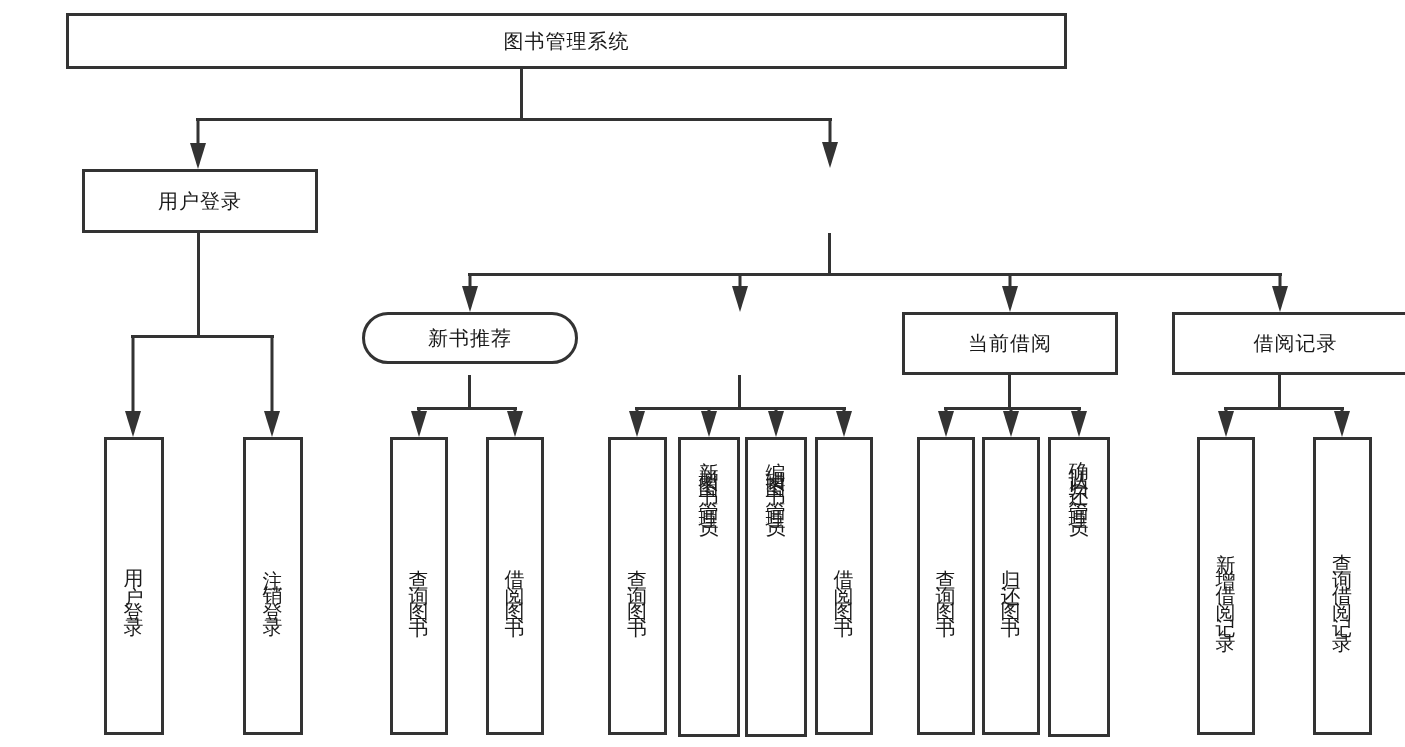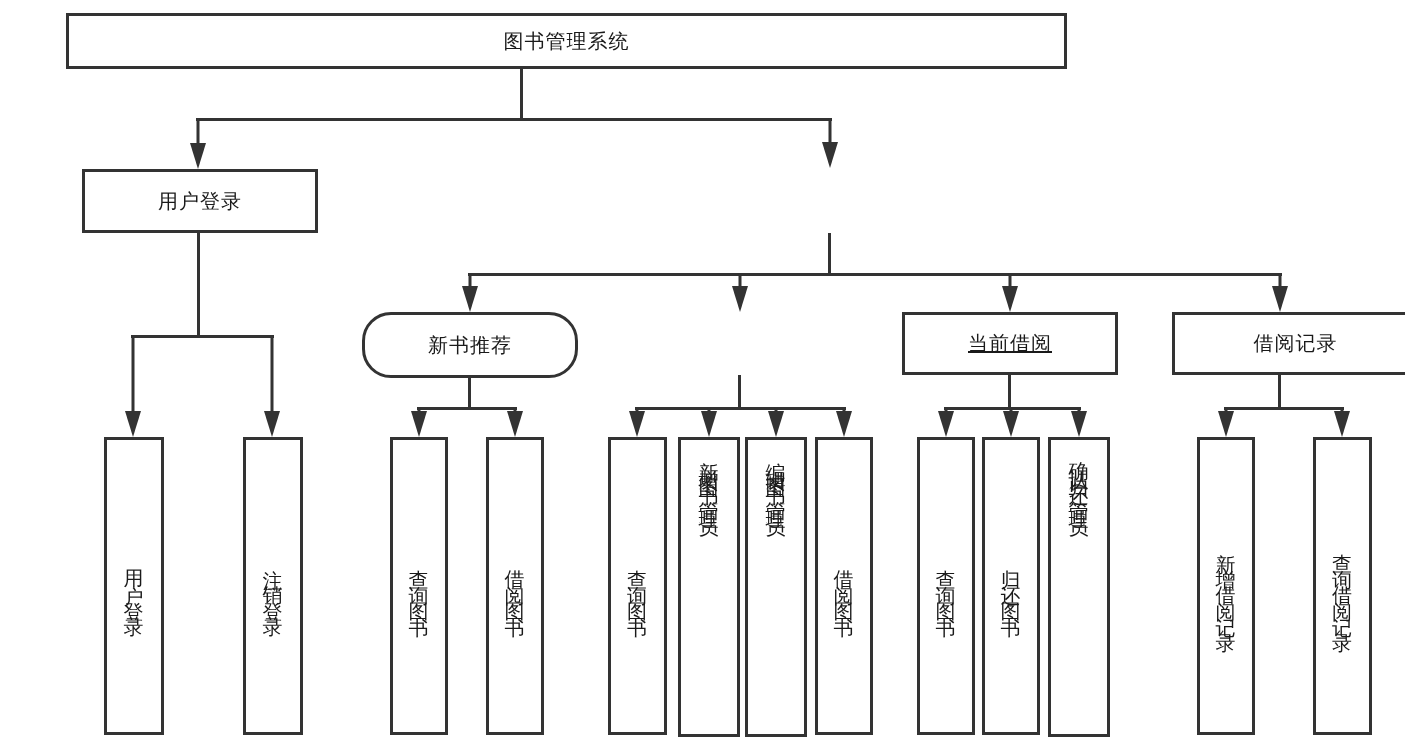--- a/index.html
+++ b/index.html
@@ -78,22 +78,22 @@
     </div>
   <div class="drop" style="left:1002px;top:273px;height:39px;">
       <div class="shaft"></div>
       <div class="head"></div>
     </div>
   <div class="drop" style="left:1272px;top:273px;height:39px;">
       <div class="shaft"></div>
       <div class="head"></div>
     </div>
 
-  <div class="box" style="left:362px;top:312px;width:216px;height:66px;border-radius:29px;">新书推荐</div>
-  <div class="box" style="left:902px;top:312px;width:216px;height:63px;text-decoration:underline;">当前借阅</div>
+  <div class="box" style="left:362px;top:312px;width:216px;height:52px;border-radius:29px;">新书推荐</div>
+  <div class="box" style="left:902px;top:312px;width:216px;height:63px;">当前借阅</div>
   <div class="box" style="left:1172px;top:312px;width:247px;height:63px;">借阅记录</div>
 
   <div class="vline" style="left:468px;top:375px;width:3px;height:35px;"></div>
   <div class="hline" style="left:417px;top:407px;width:100px;height:3px;"></div>
   <div class="drop" style="left:411px;top:407px;height:30px;">
       <div class="shaft"></div>
       <div class="head"></div>
     </div>
   <div class="drop" style="left:507px;top:407px;height:30px;">
       <div class="shaft"></div>

